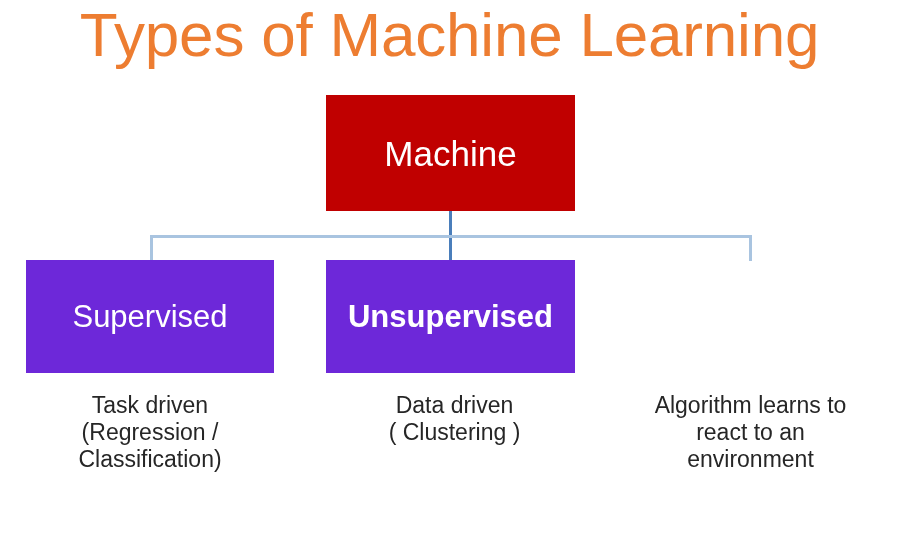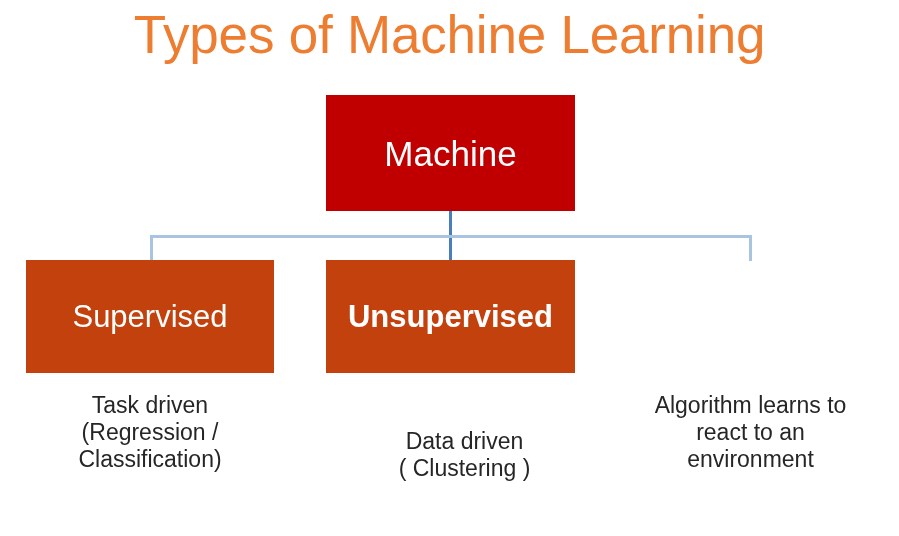--- a/index.html
+++ b/index.html
@@ -18,21 +18,21 @@
     overflow: hidden;
   }
 
   
   .title {
     position: absolute;
     left: 0;
     top: 6px;
     width: 899px;
     text-align: center;
-    font-size: 53px;
+    font-size: 62px;
     font-weight: 400;
     line-height: 58px;
     letter-spacing: -0.2px;
     color: #ED7D31;
     white-space: nowrap;
   }
 
   
   .node {
     position: absolute;
@@ -53,21 +53,21 @@
     line-height: 43px;
     font-weight: 400;
     padding: 12px 6px;
   }
   .node-root .label {
     display: block;
   }
   .node-child {
     top: 260px;
     height: 113px;
-    background: #c2410c;
+    background: #6d28d9;
     font-size: 31px;
     line-height: 38px;
     font-weight: 400;
     padding: 0 6px;
   }
   .child-0 { left: 26px;  width: 248px; }
   .child-1 { left: 326px; width: 249px; font-weight: bold; }
   .child-2 { left: 626px; width: 249px; }
 
   
@@ -107,21 +107,21 @@
   .caption {
     position: absolute;
     top: 392px;
     text-align: center;
     color: #262626;
     font-size: 23px;
     line-height: 27px;
     font-weight: 400;
   }
   .cap-0 { left: 26px;  width: 248px; }
-  .cap-1 { left: 340px; width: 249px; margin-top: 36px; }
+  .cap-1 { left: 330px; width: 249px; }
   .cap-2 { left: 626px; width: 249px; }
   .caption .line { display: block; white-space: nowrap; }
 </style>
 </head>
 <body>
 
 <div id="slide">
 
   <div class="title">Types of Machine Learning</div>
 

